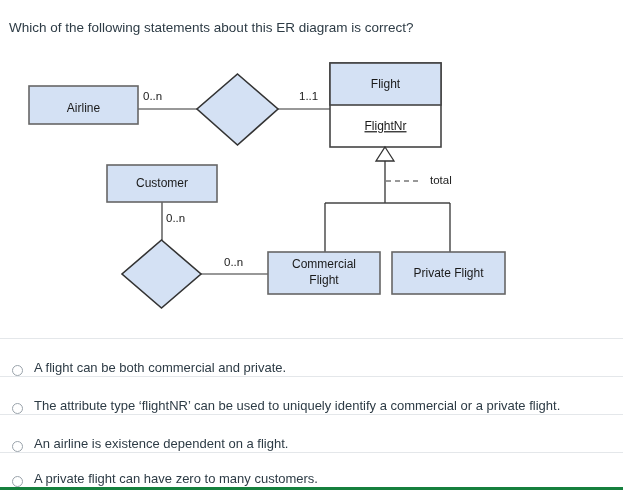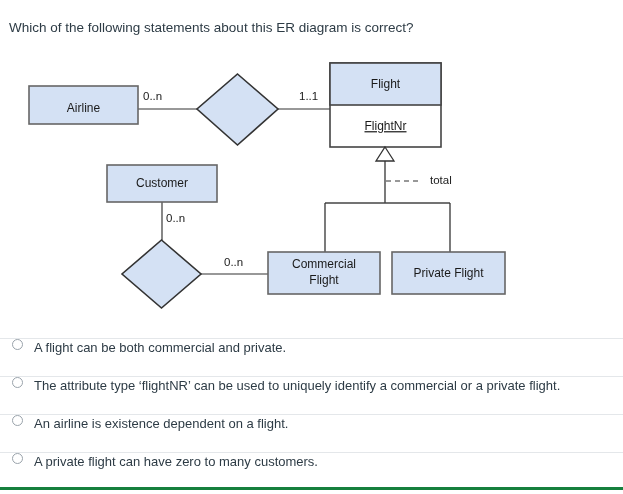--- a/index.html
+++ b/index.html
@@ -65,21 +65,21 @@
     position: absolute;
     left: 0;
     top: 338px;
     width: 623px;
   }
   .option-row {
     position: relative;
     height: 38px;
     border-top: 1px solid #e4e7ea;
     display: flex;
-    align-items: flex-start;
+    align-items: flex-end;
     box-sizing: border-box;
   }
   .option-row:last-child {
     border-bottom: 3px solid #15803d;
   }
   .radio {
     width: 11px;
     height: 11px;
     border: 1px solid #9aa3ab;
     border-radius: 50%;

